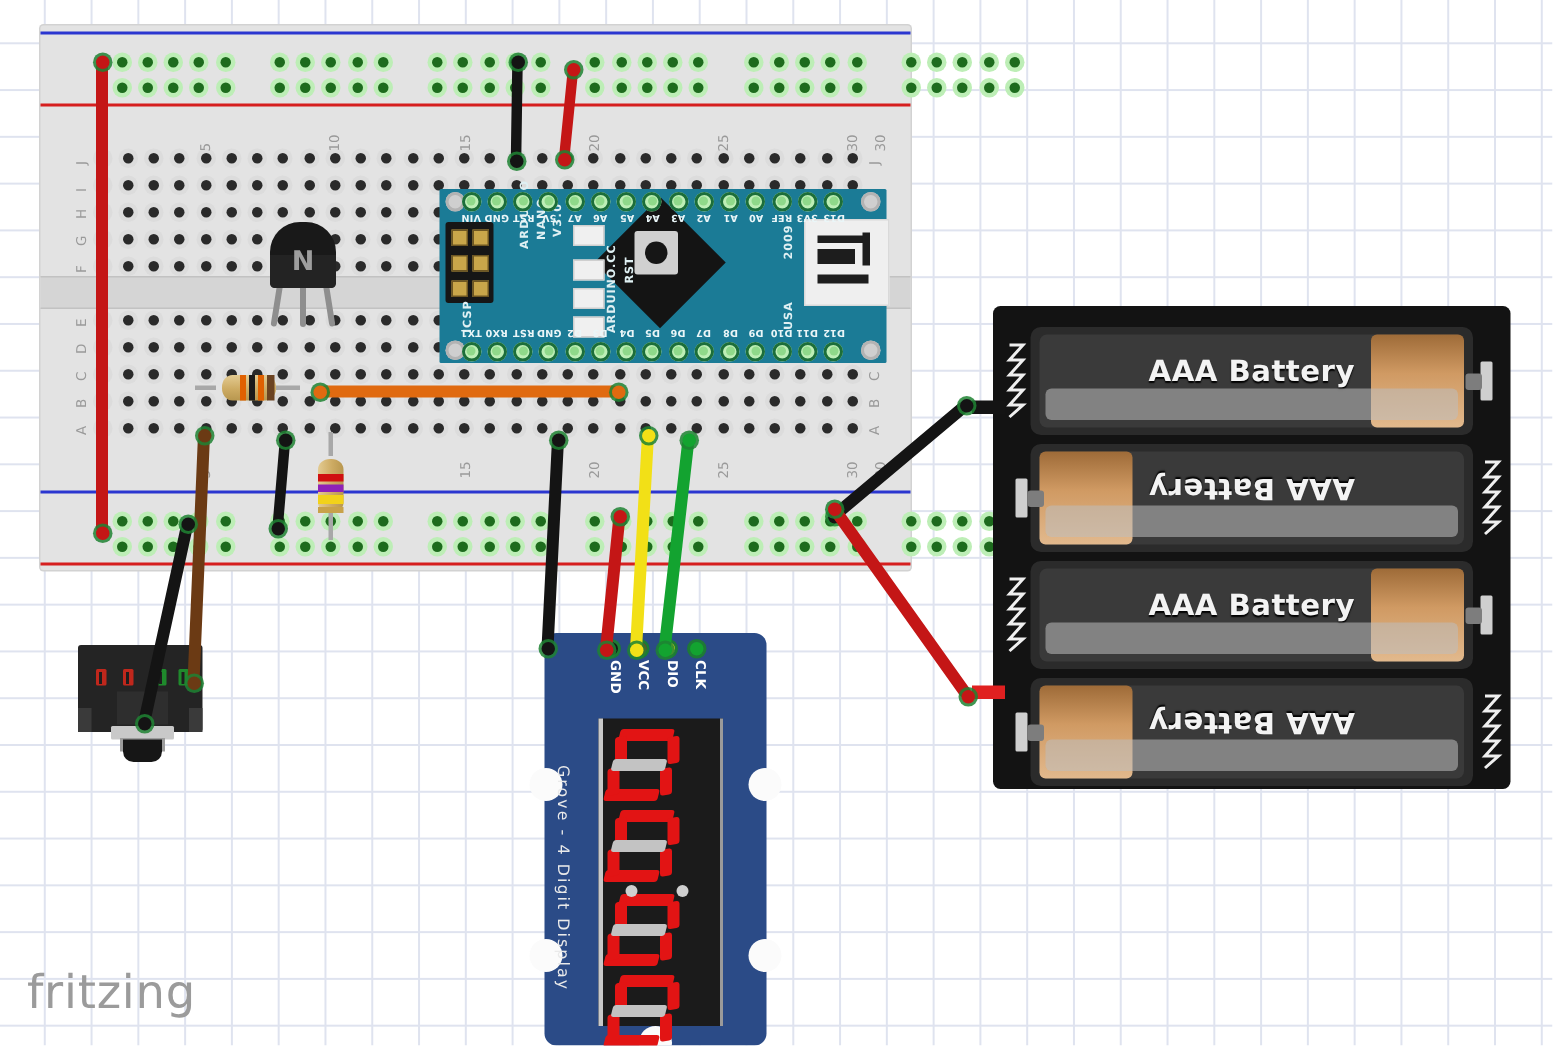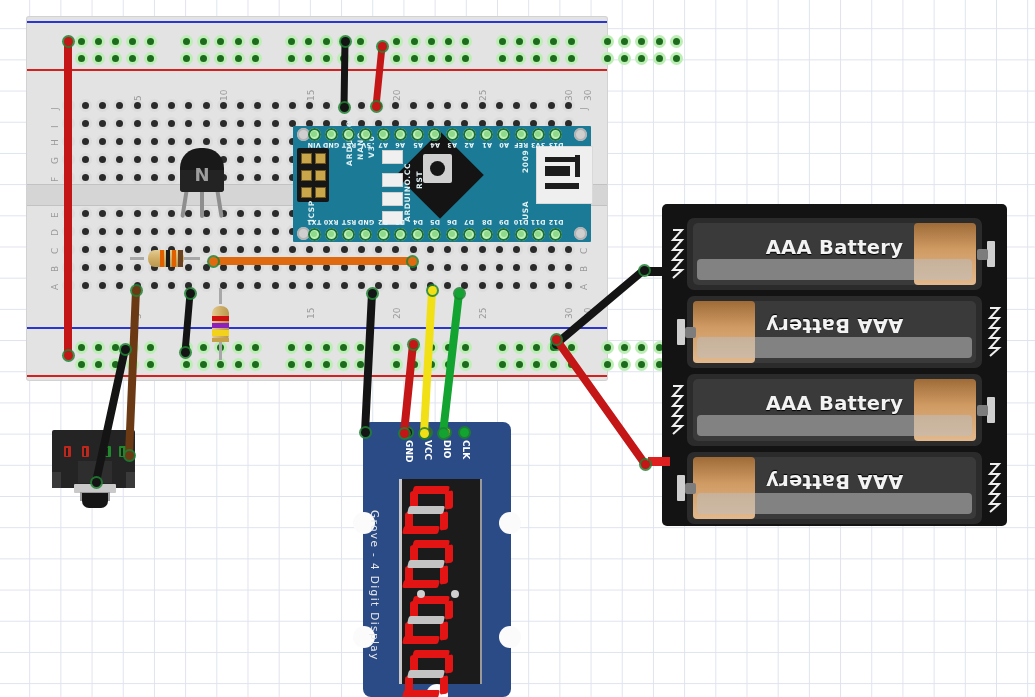--- a/index.html
+++ b/index.html
@@ -1825,13 +1825,14 @@
       <div class="wend" style="left: 408.5px; top: 339.5px; background: rgb(196, 22, 22); box-shadow: rgba(30, 130, 50, 0.85) 0px 0px 0px 2px;"></div>
       <div class="wend" style="left: 399.5px; top: 428.5px; background: rgb(196, 22, 22); box-shadow: rgba(30, 130, 50, 0.85) 0px 0px 0px 2px;"></div>
       <div class="wire" style="left: 432px; top: 286px; width: 143.224px; height: 8px; background: rgb(242, 224, 23); transform: rotate(93.202deg);"></div>
       <div class="wend" style="left: 427.5px; top: 285.5px; background: rgb(242, 224, 23); box-shadow: rgba(30, 130, 50, 0.85) 0px 0px 0px 2px;"></div>
       <div class="wend" style="left: 419.5px; top: 428.5px; background: rgb(242, 224, 23); box-shadow: rgba(30, 130, 50, 0.85) 0px 0px 0px 2px;"></div>
       <div class="wire" style="left: 459px; top: 289px; width: 140.911px; height: 8px; background: rgb(19, 163, 48); transform: rotate(96.5198deg);"></div>
       <div class="wend" style="left: 454.5px; top: 288.5px; background: rgb(19, 163, 48); box-shadow: rgba(30, 130, 50, 0.85) 0px 0px 0px 2px;"></div>
       <div class="wend" style="left: 438.5px; top: 428.5px; background: rgb(19, 163, 48); box-shadow: rgba(30, 130, 50, 0.85) 0px 0px 0px 2px;"></div>
     </div>
 
+  <div id="fritzing">fritzing</div>
 </div>
 
 </body></html>

